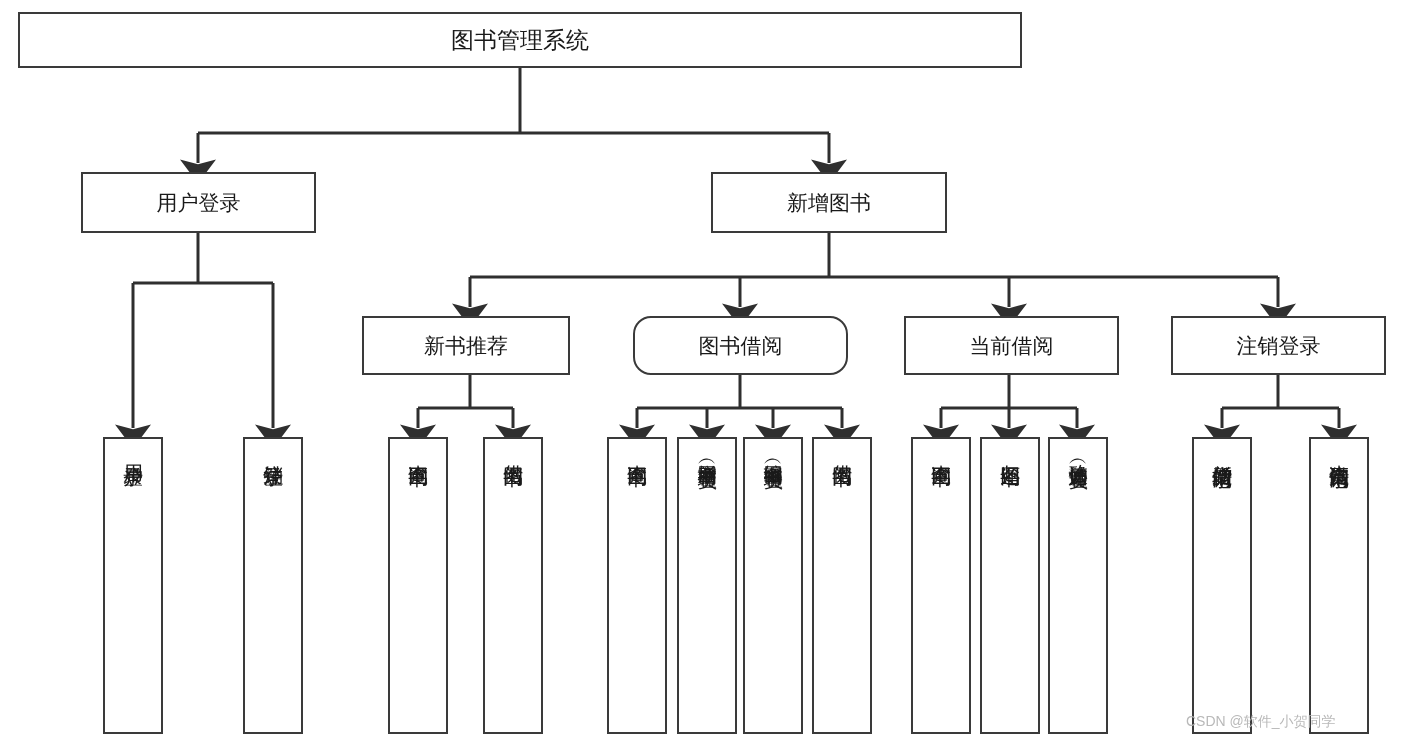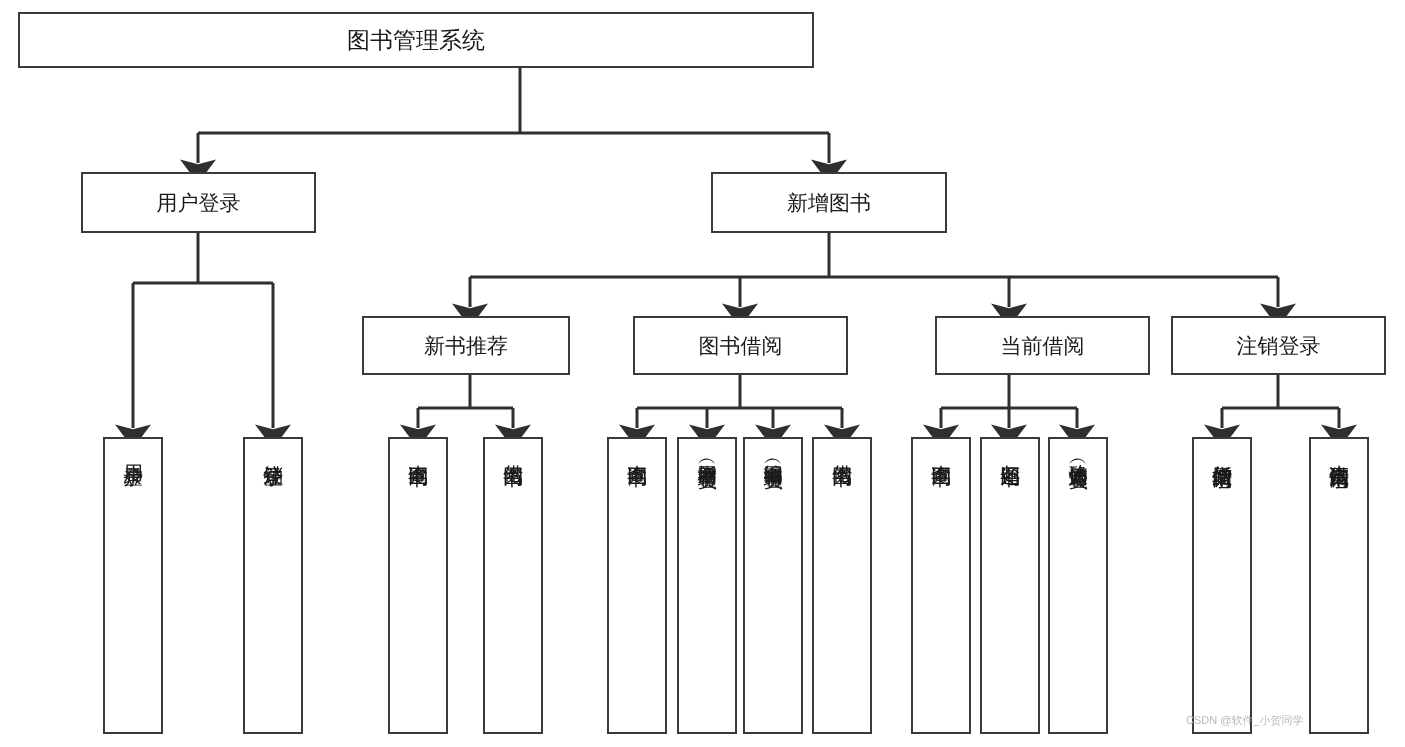--- a/index.html
+++ b/index.html
@@ -63,21 +63,21 @@
     white-space: nowrap;
     color: #1a1a1a;
   }
   .leaf.tall .vtext {
     font-size: 19px;
   }
   .watermark {
     position: absolute;
     left: 1186px;
     top: 713px;
-    font-size: 11px;
+    font-size: 14px;
     color: #b9b9b9;
     white-space: nowrap;
     z-index: 3;
     font-family: "Liberation Sans", "DejaVu Sans", sans-serif;
   }
 </style>
 </head>
 <body>
 
 <div id="canvas">
@@ -126,41 +126,41 @@
       <path d="M1009,408 L1009,428" marker-end="url(#ah)"></path>
       <path d="M1077,408 L1077,428" marker-end="url(#ah)"></path>
 
       <path d="M1278,375 L1278,408"></path>
       <path d="M1222,408 L1339,408"></path>
       <path d="M1222,408 L1222,428" marker-end="url(#ah)"></path>
       <path d="M1339,408 L1339,428" marker-end="url(#ah)"></path>
     </g>
   </svg>
 
-  <div class="node root" style="left:18px; top:12px; width:796px; height:56px;text-align:right;">
+  <div class="node root" style="left:18px; top:12px; width:1004px; height:56px;text-align:right;">
     <span>图书管理系统</span>
   </div>
 
   <div class="node l2" style="left:81px; top:172px; width:235px; height:61px;">
     <span>用户登录</span>
   </div>
 
   <div class="node l2" style="left:711px; top:172px; width:236px; height:61px;">
     <span>新增图书</span>
   </div>
 
   <div class="node l3" style="left:362px; top:316px; width:208px; height:59px;">
     <span>新书推荐</span>
   </div>
 
-  <div class="node l3" style="left:633px; top:316px; width:215px; height:59px;">
+  <div class="node l3" style="left:633px; top:316px; width:215px; height:59px;border-radius:18px;">
     <span>图书借阅</span>
   </div>
 
-  <div class="node l3" style="left:935px; top:316px; width:215px; height:59px;">
+  <div class="node l3" style="left:904px; top:316px; width:215px; height:59px;">
     <span>当前借阅</span>
   </div>
 
   <div class="node l3" style="left:1171px; top:316px; width:215px; height:59px;">
     <span>注销登录</span>
   </div>
 
   <div class="node leaf" style="left:103px; top:437px; width:60px; height:297px;">
     <span class="vtext">用户登录</span>
   </div>

